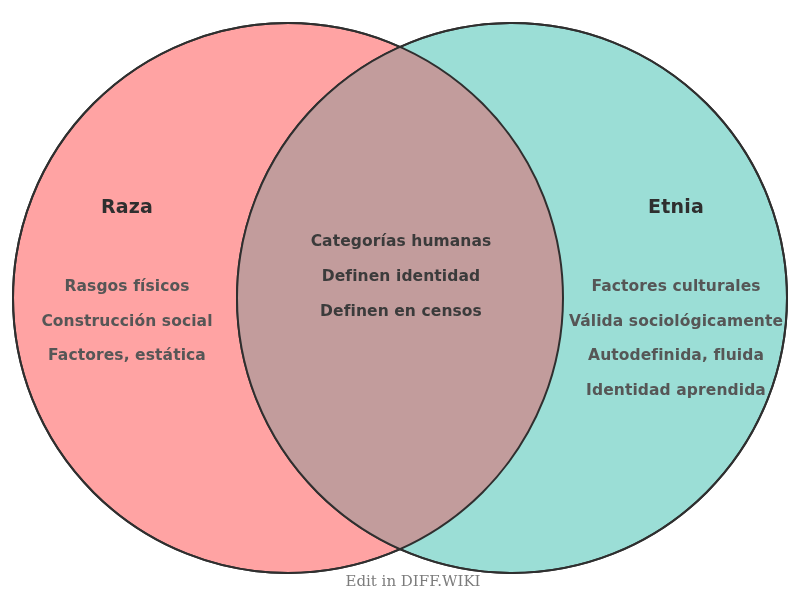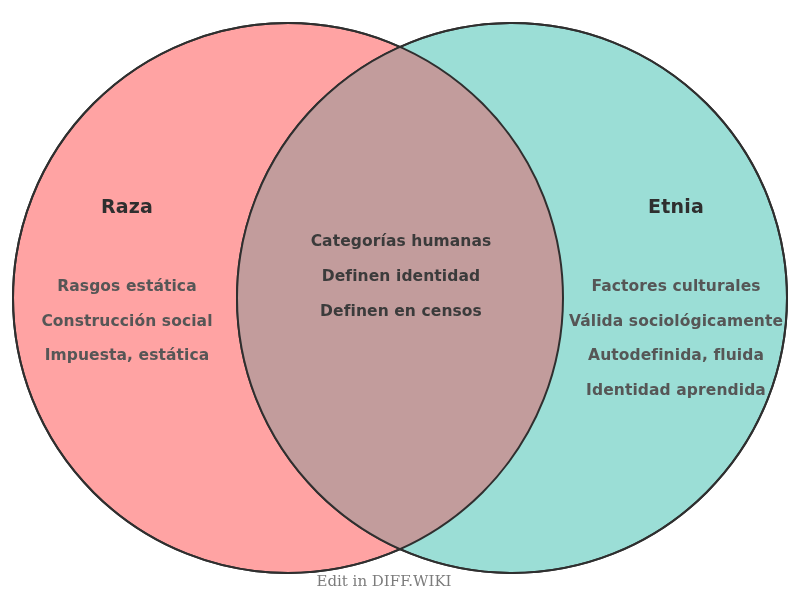--- a/index.html
+++ b/index.html
@@ -62,21 +62,21 @@
     line-height: 35px;
     height: 35px;
   }
   #left-title  { left: 127px; top: 206px; }
   #right-title { left: 676px; top: 206px; }
   #left-items   { left: 127px; top: 269px; }
   #right-items  { left: 676px; top: 269px; }
   #center-items { left: 401px; top: 224px; }
   #footer-note {
     position: absolute;
-    left: 384px;
+    left: 413px;
     top: 581px;
     transform: translate(-50%, -50%);
     font-family: "DejaVu Serif", "Liberation Serif", serif;
     font-size: 15px;
     color: #7c7c7c;
     white-space: nowrap;
     pointer-events: auto;
   }
 </style>
 </head>
@@ -106,23 +106,23 @@
     <circle cx="512" cy="298" r="275" fill="none" stroke="#2f2f2f" stroke-width="2"></circle>
   </svg>
 
   <div class="text-layer">
 
     <div class="set-title" id="left-title">Raza</div>
 
     <div class="set-title" id="right-title">Etnia</div>
 
     <div class="item-list" id="left-items">
-      <div class="item">Rasgos estática</div>
+      <div class="item">Rasgos físicos</div>
       <div class="item">Construcción social</div>
-      <div class="item">Impuesta, estática</div>
+      <div class="item">Factores, estática</div>
     </div>
 
     <div class="item-list center-list" id="center-items">
       <div class="item">Categorías humanas</div>
       <div class="item">Definen identidad</div>
       <div class="item">Definen en censos</div>
     </div>
 
     <div class="item-list" id="right-items">
       <div class="item">Factores culturales</div>

